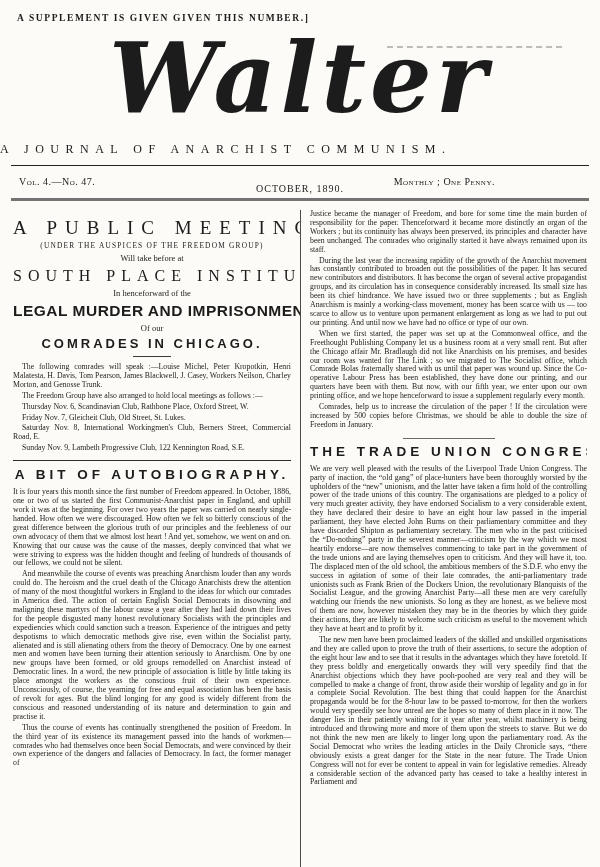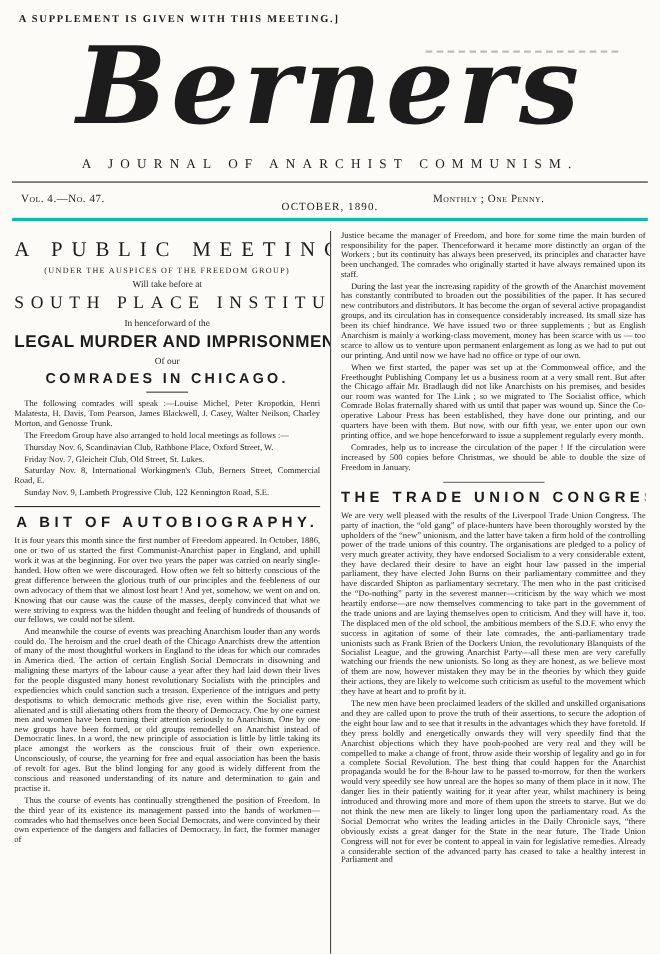--- a/index.html
+++ b/index.html
@@ -15,26 +15,26 @@
   .scan-smudge{
     position:absolute;top:46px;right:38px;width:175px;height:3px;
     border-top:2px dashed #9b9b97;opacity:.65;
   }
   .masthead{
     margin-top:26px;height:112px;text-align:center;
     font-family:"DejaVu Serif", serif;font-style:italic;font-weight:bold;
     font-size:97px;line-height:104px;letter-spacing:4px;
   }
   .subtitle{
-    text-align:center;font-size:12px;letter-spacing:6.5px;margin-top:4px;
+    text-align:left;font-size:12px;letter-spacing:6.5px;margin-top:4px;
     font-family:"Liberation Serif", serif;
   }
   .infobar{
     margin:8px 11px 0 11px;
-    border-top:1px solid #222;border-bottom:3px solid #14b8a6;
+    border-top:1px solid #222;border-bottom:3px solid #737373;
     display:flex;align-items:center;
     padding:3px 8px 4px 8px;font-size:10px;
   }
   .infobar .cell{flex:1;}
   .info-left{text-align:left;font-variant:small-caps;letter-spacing:.5px;}
   .info-center{text-align:center;letter-spacing:1px;margin-top:14px;}
   .info-right{text-align:left;font-variant:small-caps;letter-spacing:.5px;}
   .columns{
     display:flex;margin:9px 13px 0 13px;height:676px;overflow:hidden;
   }
@@ -63,24 +63,24 @@
     font-family:"Liberation Sans",sans-serif;font-weight:bold;
     font-size:13.5px;letter-spacing:4px;text-align:center;margin:5px 0 6px;
     white-space:nowrap;
   }
 </style>
 </head>
 <body>
 
 <div class="page">
 
-  <div class="supplement">A SUPPLEMENT IS GIVEN WITH THIS MEETING.]</div>
+  <div class="supplement">A SUPPLEMENT IS GIVEN GIVEN THIS NUMBER.]</div>
   <div class="scan-smudge"></div>
 
-  <div class="masthead">Berners</div>
+  <div class="masthead">Walter</div>
 
   <div class="subtitle">A JOURNAL OF ANARCHIST COMMUNISM.</div>
 
   <div class="infobar">
     <span class="cell info-left">Vol. 4.—No. 47.</span>
     <span class="cell info-center">OCTOBER, 1890.</span>
     <span class="cell info-right">Monthly ; One Penny.</span>
   </div>
 
   <div class="columns">
@@ -92,21 +92,21 @@
         <div class="center m-aus">(UNDER THE AUSPICES OF THE FREEDOM GROUP)</div>
         <div class="center m-line">Will take before at</div>
         <div class="center m-venue">SOUTH PLACE INSTITUTE,</div>
         <div class="center m-line">In henceforward of the</div>
         <div class="center m-head1">LEGAL MURDER AND IMPRISONMENT</div>
         <div class="center m-line">Of our</div>
         <div class="center m-head2">COMRADES IN CHICAGO.</div>
         <div class="mini-rule"></div>
       </div>
 
-      <p class="body indent">The following comrades will speak :—Louise Michel, Peter Kropotkin, Henri Malatesta, H. Davis, Tom Pearson, James Blackwell, J. Casey, Walter Neilson, Charley Morton, and Genosse Trunk.</p>
+      <p class="body indent">The following comrades will speak :—Louise Michel, Peter Kropotkin, Henri Malatesta, H. Davis, Tom Pearson, James Blackwell, J. Casey, Workers Neilson, Charley Morton, and Genosse Trunk.</p>
       <p class="body indent">The Freedom Group have also arranged to hold local meetings as follows :—</p>
 
       <div class="list-block">
         <p class="body indent">Thursday Nov. 6, Scandinavian Club, Rathbone Place, Oxford Street, W.</p>
         <p class="body indent">Friday Nov. 7, Gleicheit Club, Old Street, St. Lukes.</p>
         <p class="body indent">Saturday Nov. 8, International Workingmen's Club, Berners Street, Commercial Road, E.</p>
         <p class="body indent">Sunday Nov. 9, Lambeth Progressive Club, 122 Kennington Road, S.E.</p>
       </div>
 
       <hr class="sec-rule">

